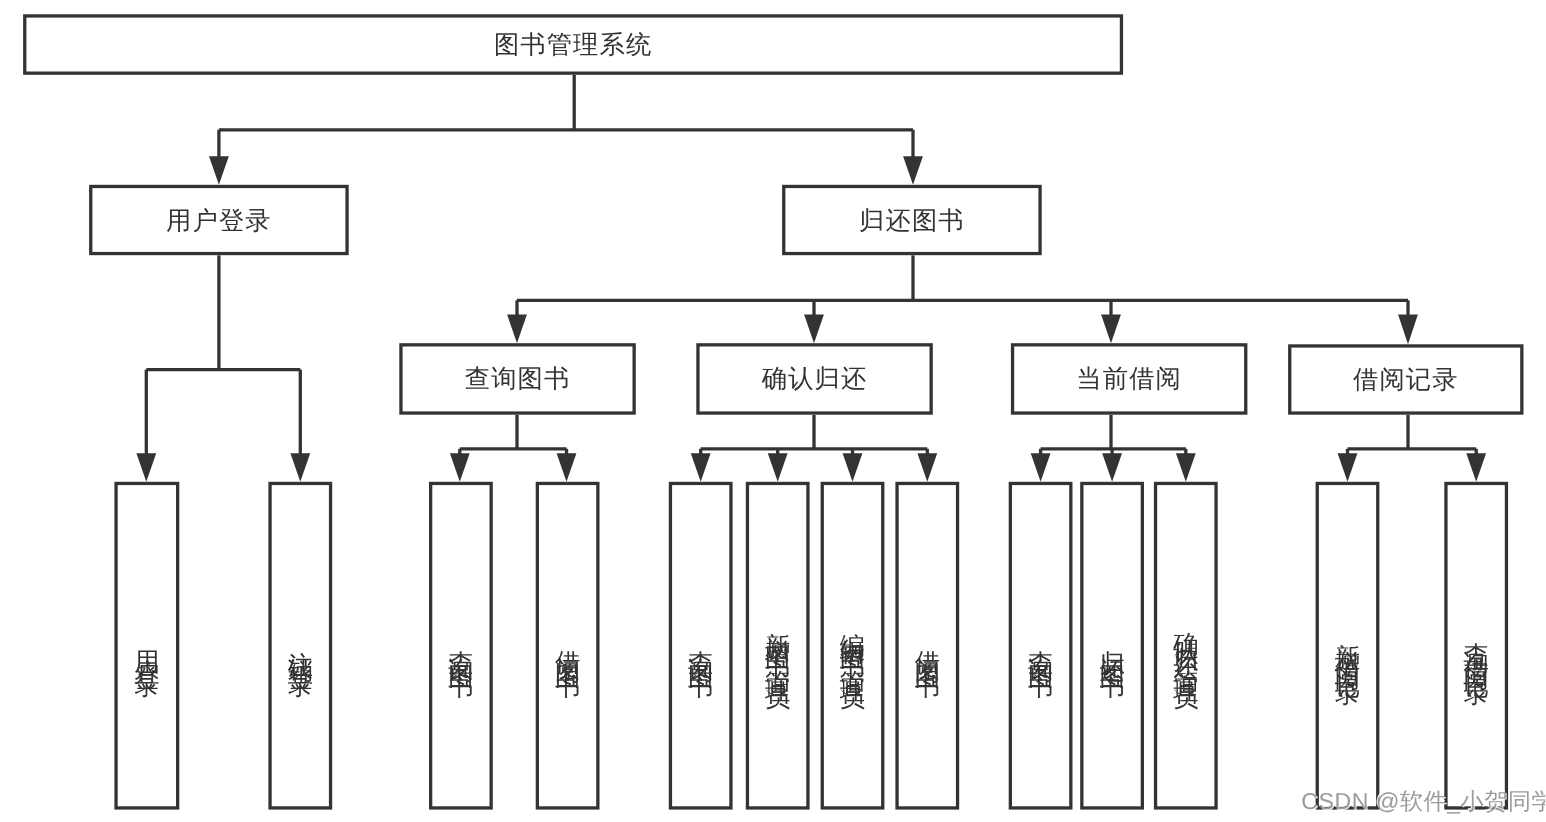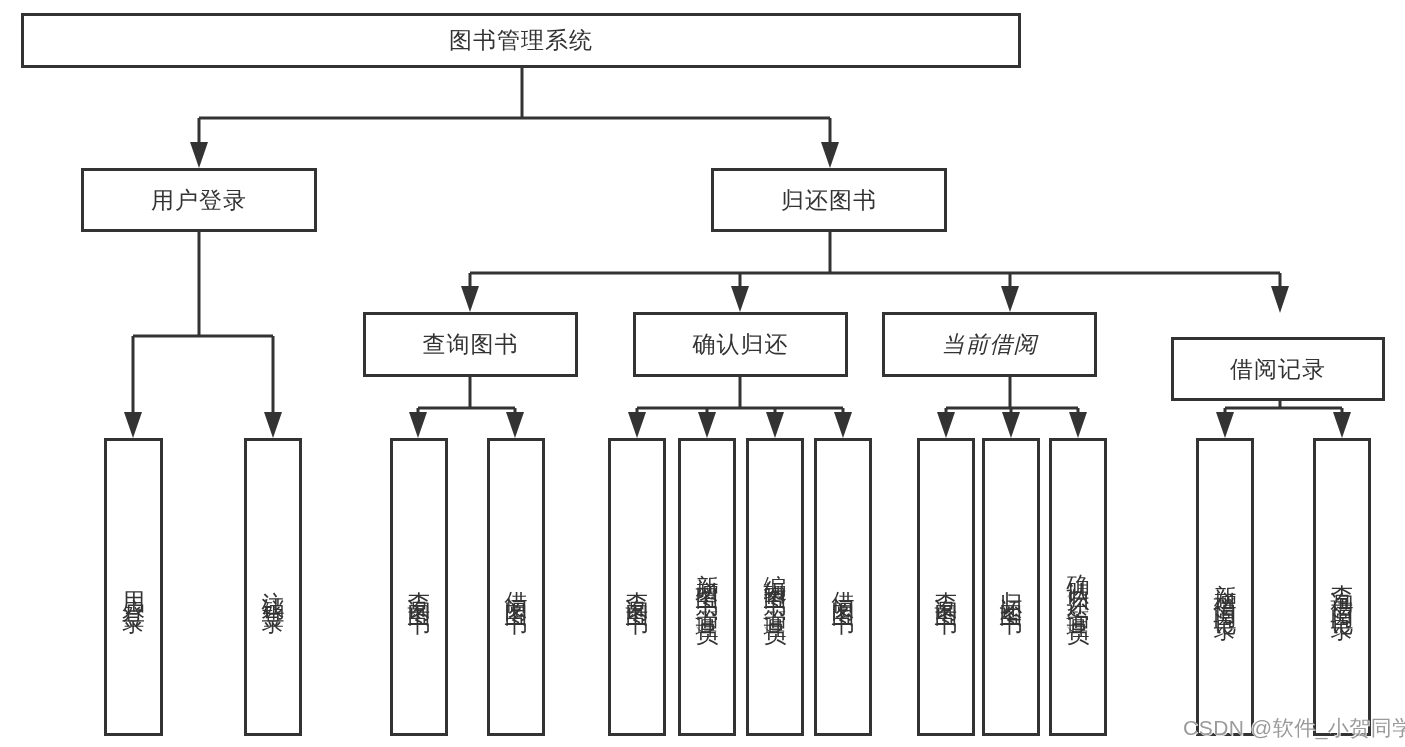--- a/index.html
+++ b/index.html
@@ -126,22 +126,22 @@
     </g>
   </svg>
 
   <div class="node h-node" style="left:21px;top:13px;width:1000px;height:55px;">图书管理系统</div>
 
   <div class="node h-node" style="left:81px;top:168px;width:236px;height:64px;">用户登录</div>
   <div class="node h-node" style="left:711px;top:168px;width:236px;height:64px;">归还图书</div>
 
   <div class="node h-node" style="left:363px;top:312px;width:215px;height:65px;">查询图书</div>
   <div class="node h-node" style="left:633px;top:312px;width:215px;height:65px;">确认归还</div>
-  <div class="node h-node" style="left:882px;top:312px;width:215px;height:65px;font-style:italic;">当前借阅</div>
-  <div class="node h-node" style="left:1171px;top:313px;width:214px;height:64px;margin-top:24px;">借阅记录</div>
+  <div class="node h-node" style="left:919px;top:312px;width:215px;height:65px;">当前借阅</div>
+  <div class="node h-node" style="left:1171px;top:313px;width:214px;height:64px;">借阅记录</div>
 
   <div class="node leaf" style="left:104px;top:438px;width:59px;height:298px;">用户登录</div>
   <div class="node leaf" style="left:244px;top:438px;width:58px;height:298px;">注销登录</div>
 
   <div class="node leaf" style="left:390px;top:438px;width:58px;height:298px;">查询图书</div>
   <div class="node leaf" style="left:487px;top:438px;width:58px;height:298px;">借阅图书</div>
 
   <div class="node leaf" style="left:608px;top:438px;width:58px;height:298px;">查询图书</div>
   <div class="node leaf" style="left:678px;top:438px;width:58px;height:298px;">新增图书（管理员）</div>
   <div class="node leaf" style="left:746px;top:438px;width:58px;height:298px;">编辑图书（管理员）</div>

